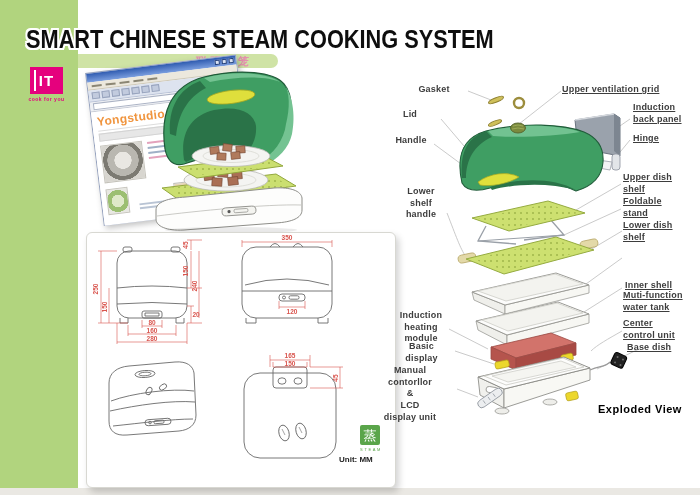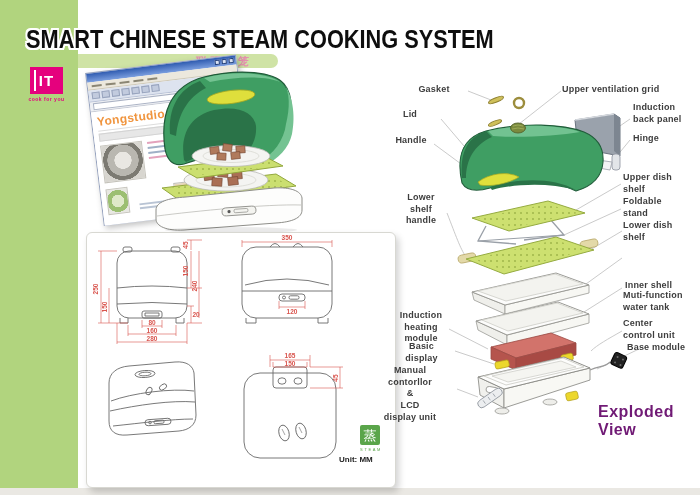--- a/index.html
+++ b/index.html
@@ -68,25 +68,25 @@
   .hero-svg{position:absolute;left:146px;top:64px;}
 
   .draw-card{
     position:absolute;left:86px;top:232px;width:308px;height:254px;background:#fff;
     border:1px solid #d8d8d2;border-radius:6px;box-shadow:3px 4px 7px rgba(0,0,0,.18);
   }
   .exploded-svg{position:absolute;left:398px;top:78px;}
 
   .lbl{position:absolute;font-size:9px;font-weight:700;color:#3d3d3d;letter-spacing:.2px;line-height:1.3;}
   .lbl.r{text-align:center;}
-  .lbl.l{text-align:left;}
+  .lbl.l{text-align:left;text-decoration:underline;}
   .pre{white-space:pre-line;}
   .exploded-title{
-    position:absolute;left:598px;top:403px;font-size:16px;font-weight:700;
-    color:#701a75;letter-spacing:.5px;
+    position:absolute;left:598px;top:403px;font-size:11px;font-weight:700;
+    color:#000000;letter-spacing:.5px;
   }
 </style>
 </head>
 <body>
 
 <div class="sidebar"></div>
 <div class="bottom-strip"></div>
 
 <div class="main-title">SMART CHINESE STEAM COOKING SYSTEM</div>
 <div class="subtitle-bar">
@@ -413,33 +413,33 @@
     <circle cx="218" cy="280" r="1" fill="#6a6a6a"></circle>
     <circle cx="224" cy="280" r="1" fill="#6a6a6a"></circle>
     <circle cx="218" cy="286" r="1" fill="#6a6a6a"></circle>
     <circle cx="224" cy="286" r="1" fill="#6a6a6a"></circle>
   </g>
 </svg>
 
 <div class="lbl r" style="left:402px;top:84px;width:64px;">Gasket</div>
 <div class="lbl r" style="left:382px;top:109px;width:56px;">Lid</div>
 <div class="lbl r" style="left:378px;top:135px;width:66px;">Handle</div>
-<div class="lbl r" style="left:398px;top:192px;width:46px;">Lower shelf handle</div>
+<div class="lbl r" style="left:398px;top:186px;width:46px;">Lower shelf handle</div>
 <div class="lbl r" style="left:388px;top:310px;width:66px;">Induction heating module</div>
 <div class="lbl r" style="left:399px;top:341px;width:45px;">Basic display</div>
 <div class="lbl r pre" style="left:374px;top:365px;width:72px;">Manual
 contorllor
 &amp;
 LCD
 display unit</div>
 
 <div class="lbl l" style="left:562px;top:84px;width:130px;">Upper ventilation grid</div>
 <div class="lbl l" style="left:633px;top:102px;width:58px;">Induction back panel</div>
 <div class="lbl l" style="left:633px;top:133px;width:50px;">Hinge</div>
 <div class="lbl l" style="left:623px;top:172px;width:56px;">Upper dish shelf</div>
 <div class="lbl l" style="left:623px;top:196px;width:56px;">Foldable stand</div>
 <div class="lbl l" style="left:623px;top:220px;width:56px;">Lower dish shelf</div>
 <div class="lbl l" style="left:623px;top:245px;width:72px;margin-top:45px;">Muti-function water tank</div>
 <div class="lbl l" style="left:625px;top:280px;width:70px;">Inner shell</div>
 <div class="lbl l" style="left:623px;top:318px;width:60px;">Center control unit</div>
-<div class="lbl l" style="left:627px;top:342px;width:70px;">Base module</div>
+<div class="lbl l" style="left:627px;top:342px;width:70px;">Base dish</div>
 
 <div class="exploded-title">Exploded View</div>
 
 </body></html>

